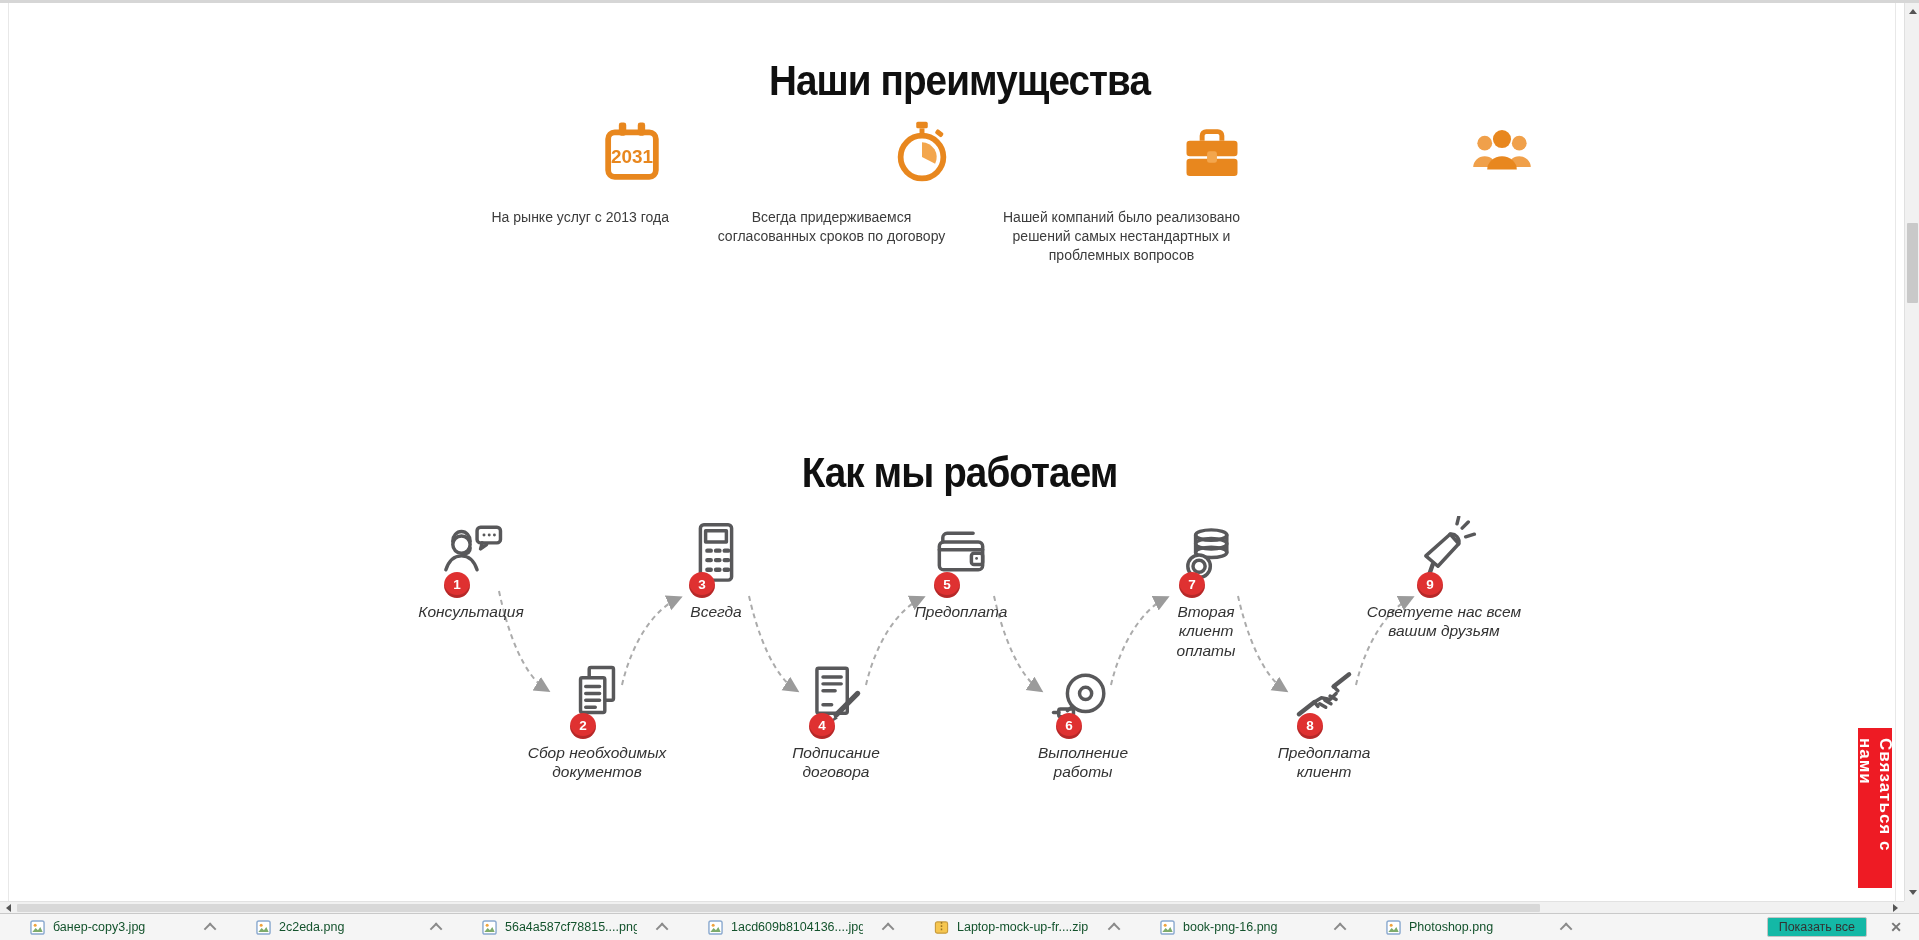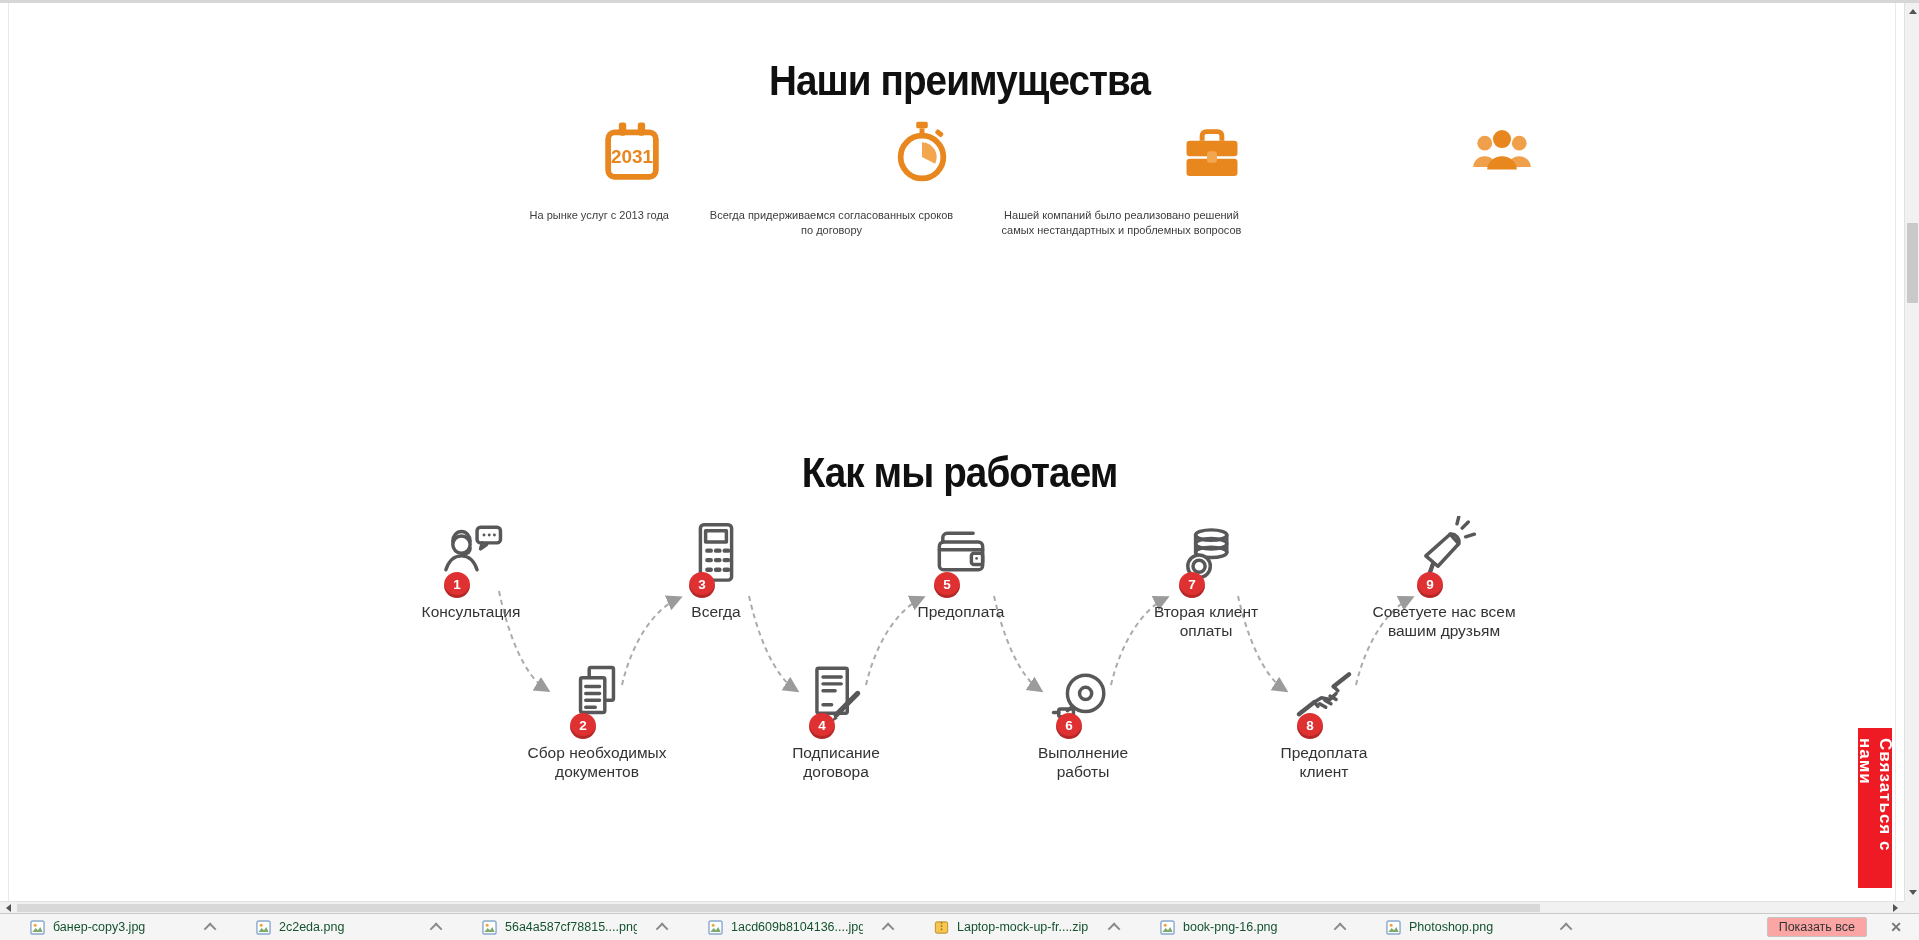--- a/index.html
+++ b/index.html
@@ -19,40 +19,40 @@
     transform:scaleX(.92);
   }
   .title-adv{top:22px;}
   .title-work{top:414px;}
 
   
   .adv-row{position:absolute;top:112px;left:379px;width:1160px;display:flex;}
   .adv-item{width:290px;display:flex;flex-direction:column;align-items:flex-end;}
   .adv-ico{height:82px;display:flex;align-items:center;justify-content:center;}
   .adv-text{
-    margin-top:14px;font-size:11px;color:#3c3c3c;line-height:1.35;
+    margin-top:14px;font-size:14px;color:#3c3c3c;line-height:1.35;
     text-align:center;max-width:255px;
   }
 
   
   .steps{position:absolute;top:514px;left:0;width:1919px;height:300px;}
   .arrows{position:absolute;top:0;left:0;pointer-events:none;}
   .step{position:absolute;width:170px;display:flex;flex-direction:column;align-items:center;}
   .s1{left:386px;top:2px;}  .s3{left:631px;top:2px;}  .s5{left:876px;top:2px;}
   .s7{left:1121px;top:2px;} .s9{left:1359px;top:2px;}
   .s2{left:512px;top:143px;} .s4{left:751px;top:143px;}
   .s6{left:998px;top:143px;} .s8{left:1239px;top:143px;}
   .step-ico{width:78px;height:78px;position:relative;}
   .badge{
     position:absolute;left:12px;bottom:-4px;width:26px;height:26px;border-radius:50%;
     background:#df3131;color:#fff;font-size:13.5px;font-weight:700;
     line-height:26px;text-align:center;
     box-shadow:inset 0 -3px 0 rgba(0,0,0,.18);
   }
-  .step-label{margin-top:8px;font-size:15.5px;color:#333;text-align:center;line-height:1.25;}
+  .step-label{margin-top:8px;font-size:15.5px;color:#333;text-align:center;line-height:1.25;font-style:italic;}
   .s2 .step-label{max-width:150px;}
   .s9 .step-label{max-width:155px;}
   .s4 .step-label,.s6 .step-label,.s7 .step-label,.s8 .step-label{max-width:115px;}
 
   
   .contact-btn{
     position:absolute;left:1858px;top:728px;width:34px;height:160px;
     background:#ee1b24;color:#fff;cursor:pointer;overflow:hidden;
     writing-mode:vertical-rl;font-size:17px;font-weight:700;letter-spacing:1px;
     display:flex;align-items:center;padding-top:10px;box-sizing:border-box;
@@ -84,21 +84,21 @@
   }
   .dl-item{display:flex;align-items:center;width:190px;margin-right:36px;height:22px;cursor:pointer;}
   .dl-ico{width:15px;height:15px;margin-right:8px;flex:0 0 auto;}
   .dl-name{font-size:12.5px;color:#14532d;white-space:nowrap;overflow:hidden;max-width:132px;}
   .dl-caret{
     margin-left:auto;margin-right:4px;width:7px;height:7px;
     border-left:2px solid #8a8a8a;border-top:2px solid #8a8a8a;
     transform:rotate(45deg) translateY(2px);cursor:pointer;flex:0 0 auto;
   }
   .show-all{
-    margin-left:auto;margin-right:18px;font-size:12.5px;color:#333;background:#fca5a5;
+    margin-left:auto;margin-right:18px;font-size:12.5px;color:#333;background:#14b8a6;
     border:1px solid #c4c4c4;border-radius:2px;padding:2px 11px;cursor:pointer;white-space:nowrap;
   }
   .dl-close{width:22px;margin-right:12px;text-align:center;color:#777;font-size:14px;font-weight:700;cursor:pointer;}
   .dl-close::before{content:"✕";}
 </style>
 </head>
 <body>
 
 <div class="top-strip"></div>
 <div class="edge-line edge-left"></div>

